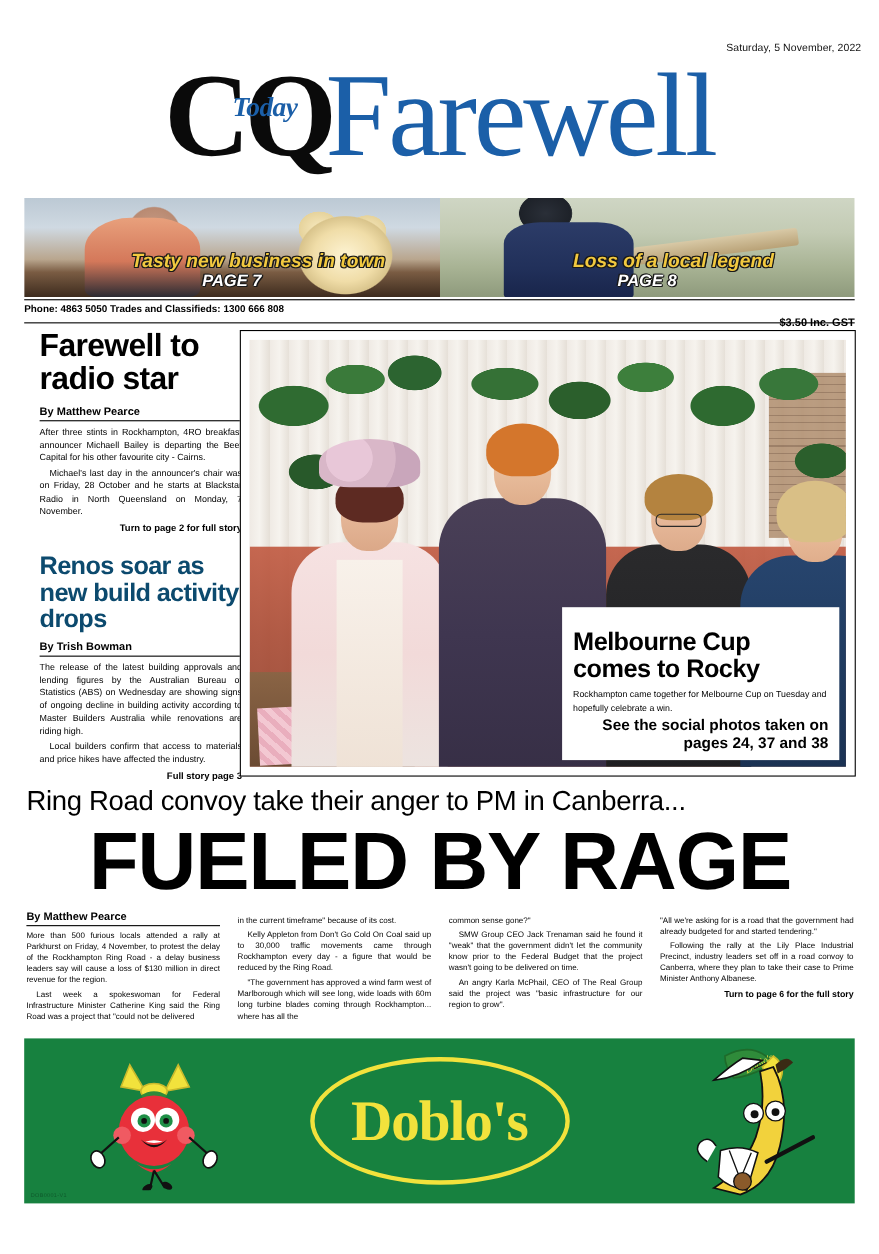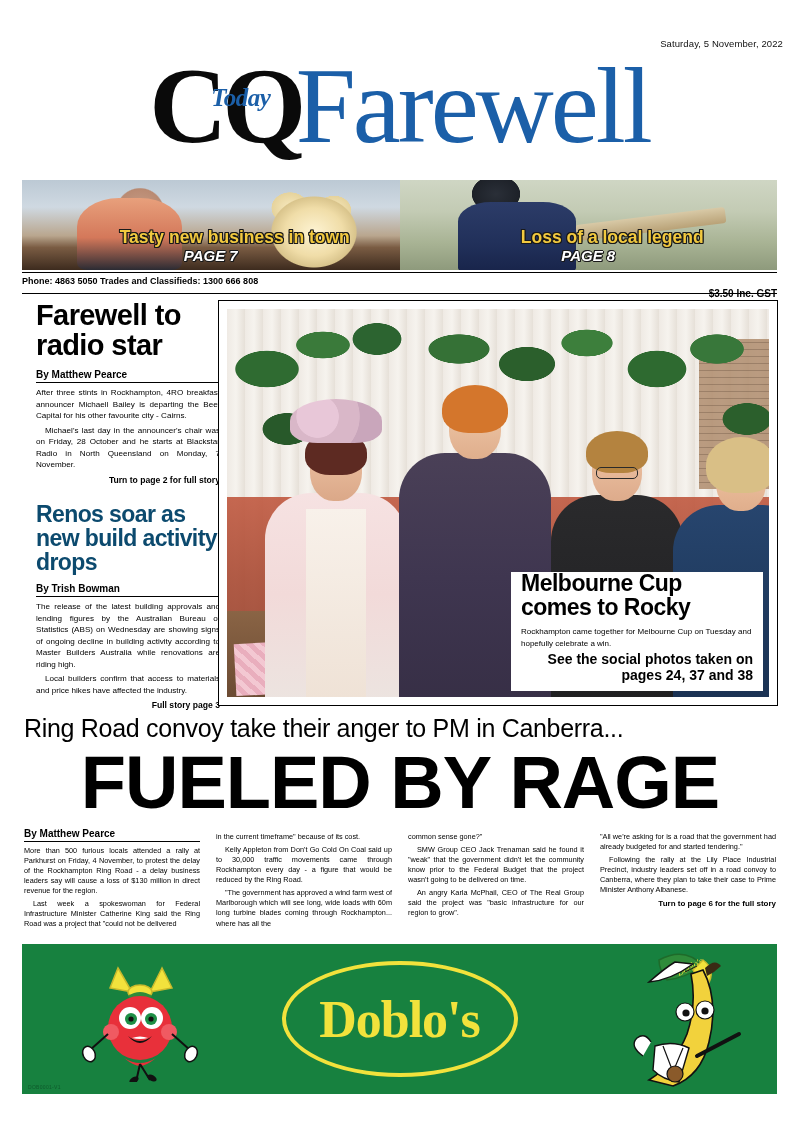--- a/index.html
+++ b/index.html
@@ -83,21 +83,21 @@
     content: ""; position: absolute; left: 176px; top: 36px; width: 150px; height: 16px;
     background: linear-gradient(180deg, #d8c9a6 0%, #b9a277 100%);
     transform: rotate(-7deg); border-radius: 3px;
   }
   .teaser-text {
     position: absolute; left: 0; right: 0; bottom: 6px; text-align: center;
     pointer-events: none;
   }
   .teaser-title {
     font-family: "Liberation Sans", sans-serif;
-    font-weight: 700; font-size: 17.5px;
+    font-weight: 700; font-style: italic; font-size: 17.5px;
     color: #f2c93f; line-height: 1.05;
     text-shadow: -1px 0 #1a1a1a, 1px 0 #1a1a1a, 0 -1px #1a1a1a, 0 1px #1a1a1a,
                  1px 1px #1a1a1a, -1px -1px #1a1a1a, 1px -1px #1a1a1a, -1px 1px #1a1a1a;
     padding-left: 48px;
   }
   .teaser-page {
     font-family: "Liberation Sans", sans-serif;
     font-weight: 700; font-style: italic; font-size: 15px;
     color: #ffffff; line-height: 1.1; margin-top: 1px;
     text-shadow: -1px 0 #1a1a1a, 1px 0 #1a1a1a, 0 -1px #1a1a1a, 0 1px #1a1a1a,
@@ -243,21 +243,21 @@
 
   .w4 { left: 444px; width: 140px; height: 300px; }
   .w4 .head { top: 54px; width: 50px; height: 60px; background: linear-gradient(180deg,#f2caa8,#e0ae8c); }
   .w4 .hair { top: 40px; width: 70px; height: 56px; background: #d9bf86; }
   .w4 .w-body { top: 108px; width: 136px; height: 200px;
     background: linear-gradient(180deg, #27456e 0%, #1f3a5e 55%, #1a3152 100%); }
 
   
   .cap-box {
     position: absolute; right: 6px; bottom: 6px; width: 252px;
-    background: #ffffff; padding: 0 10px 8px 10px;
+    background: #ffffff; padding: 20px 10px 8px 10px;
   }
   .cap-title {
     font-family: "Liberation Sans", sans-serif;
     font-weight: 700; font-size: 23px; line-height: 1.04; color: #000;
     letter-spacing: -0.5px;
   }
   .cap-body {
     font-family: "Liberation Sans", sans-serif;
     font-size: 8px; line-height: 1.42; color: #000; margin-top: 6px;
   }

